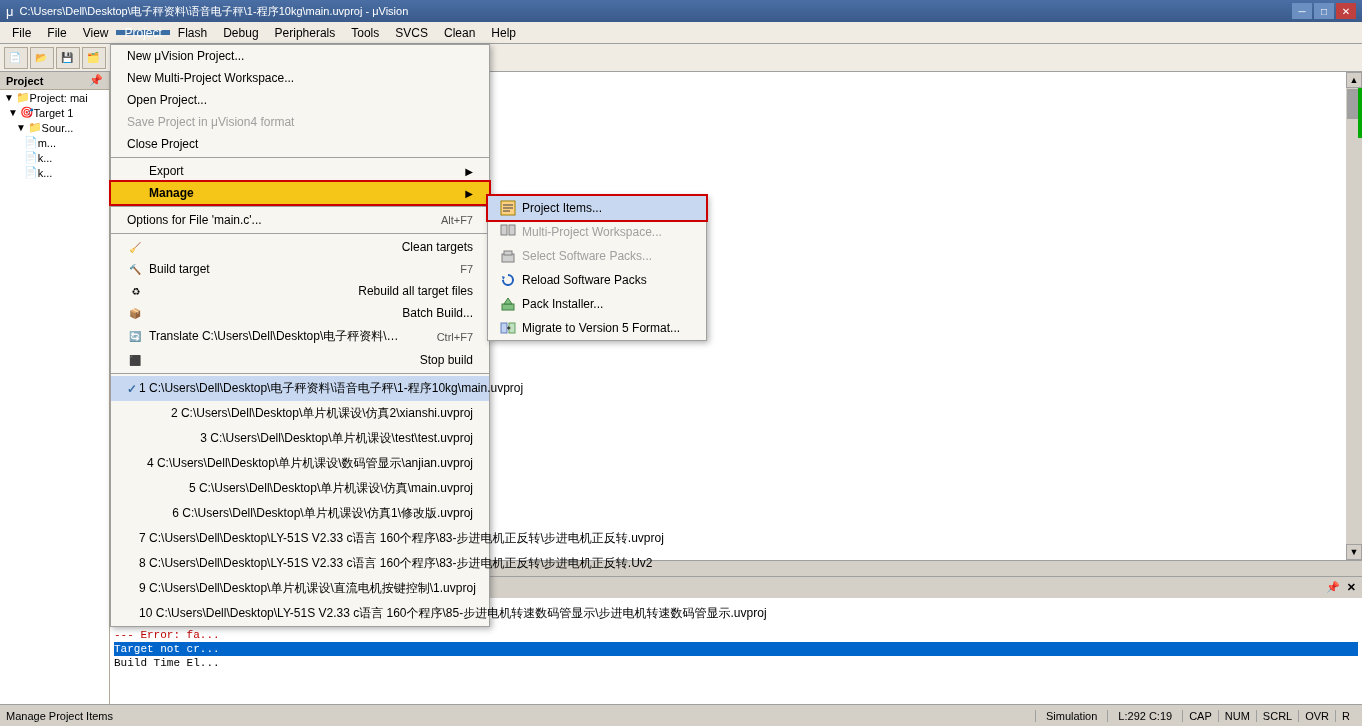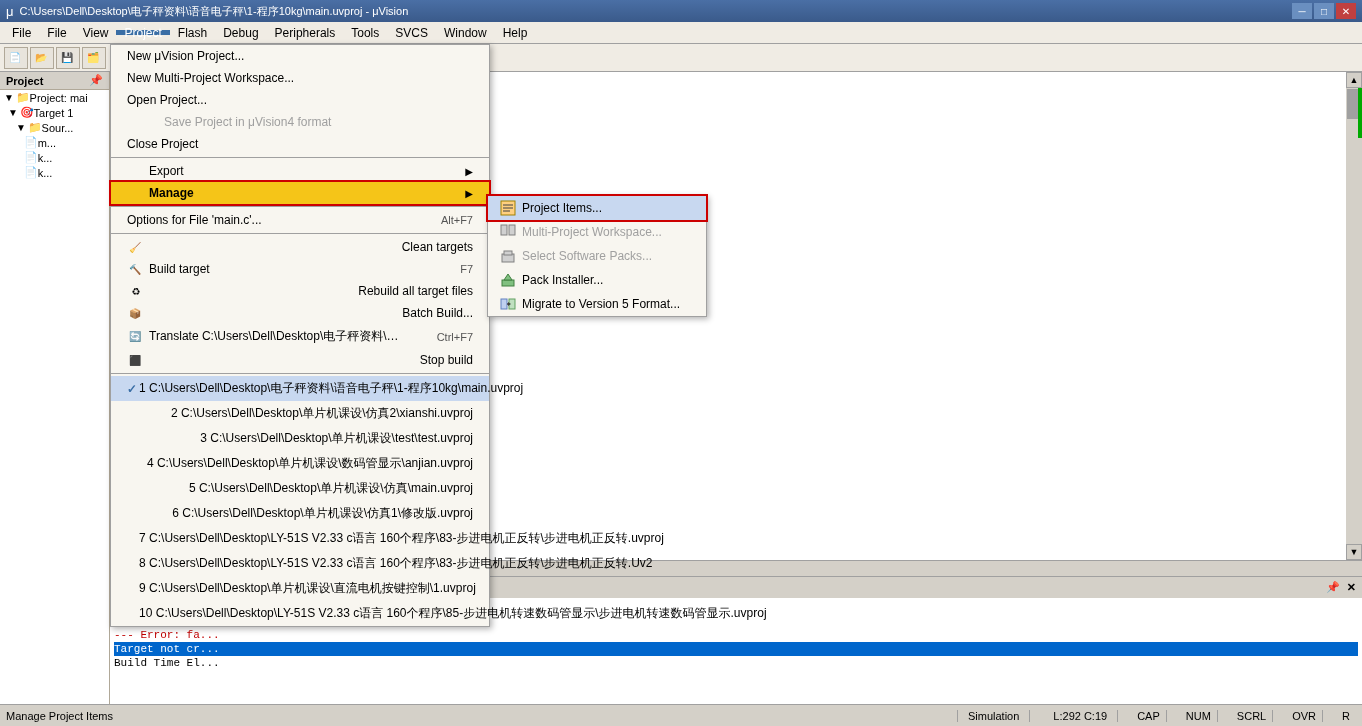--- a/index.html
+++ b/index.html
@@ -106,21 +106,21 @@
       z-index: 100;
     }
     .dropdown-item {
       padding: 4px 16px;
       cursor: pointer;
       font-size: 12px;
       display: flex; align-items: center; justify-content: space-between;
       white-space: nowrap;
       text-align: center;
     }
-    .dropdown-item.disabled { color: #a0a0a0; cursor: default; margin-left: 37px; }
+    .dropdown-item.disabled { color: #a0a0a0; cursor: default; }
     .dropdown-separator { height: 1px; background: #a0a0a0; margin: 2px 0; }
     .dropdown-arrow { font-size: 10px; margin-left: 8px; }
     .dropdown-shortcut { color: #555; font-size: 11px; }
     .dropdown-item-icon { width: 18px; margin-right: 4px; display: inline-flex; align-items: center; justify-content: center; font-size: 10px; }
     .checkmark { width: 14px; color: #3a6ea5; font-weight: bold; margin-right: 2px; }
 
     
     #manage-submenu {
       position: absolute;
       top: 44px;
@@ -234,21 +234,21 @@
   <div id="menu-bar">
     <div class="menu-item">File</div>
     <div class="menu-item">File</div>
     <div class="menu-item">View</div>
     <div class="menu-item project-active">Project</div>
     <div class="menu-item">Flash</div>
     <div class="menu-item">Debug</div>
     <div class="menu-item">Peripherals</div>
     <div class="menu-item">Tools</div>
     <div class="menu-item">SVCS</div>
-    <div class="menu-item">Window</div>
+    <div class="menu-item">Clean</div>
     <div class="menu-item">Help</div>
   </div>
 
   <div id="toolbar">
     <button class="toolbar-btn">📄</button>
     <button class="toolbar-btn">📂</button>
     <button class="toolbar-btn">💾</button>
     <button class="toolbar-btn">🗂️</button>
     <div class="toolbar-separator"></div>
     <button class="toolbar-btn">✂</button>
@@ -343,21 +343,21 @@
           <div class="build-line" style="color:#c00000;">--- Error: fa...</div>
           <div class="build-line" style="background:#0066cc; color:white;">Target not cr...</div>
           <div class="build-line">Build Time El...</div>
         </div>
       </div>
 
     </div>
 
   </div>
 
-  <div id="status-bar" style="height:22px; background:#d4d0c8; border-top:1px solid #a0a0a0; display:flex; align-items:center; padding:0 6px; font-size:11px; gap:13px;">
+  <div id="status-bar" style="height:22px; background:#d4d0c8; border-top:1px solid #a0a0a0; display:flex; align-items:center; padding:0 6px; font-size:11px; gap:0;">
     <span style="flex:1;">Manage Project Items</span>
     <span style="padding:0 10px; border-left:1px solid #a0a0a0; border-right:1px solid #a0a0a0;margin-left:48px;">Simulation</span>
     <span style="padding:0 10px; border-right:1px solid #a0a0a0;">L:292 C:19</span>
     <span style="padding:0 6px; border-right:1px solid #a0a0a0;">CAP</span>
     <span style="padding:0 6px; border-right:1px solid #a0a0a0;">NUM</span>
     <span style="padding:0 6px; border-right:1px solid #a0a0a0;">SCRL</span>
     <span style="padding:0 6px; border-right:1px solid #a0a0a0;">OVR</span>
     <span style="padding:0 6px;">R</span>
   </div>
 
@@ -481,20 +481,29 @@
         <svg width="16" height="16" viewBox="0 0 16 16">
           <rect x="2" y="6" width="12" height="8" fill="#d0d0d0" stroke="#808080" stroke-width="1"></rect>
           <rect x="4" y="3" width="8" height="4" fill="#d0d0d0" stroke="#808080" stroke-width="1"></rect>
         </svg>
       </span>
       Select Software Packs...
     </div>
     <div class="submenu-item">
       <span class="submenu-icon">
         <svg width="16" height="16" viewBox="0 0 16 16">
+          <path d="M8 3 A5 5 0 1 1 3 8" fill="none" stroke="#2060c0" stroke-width="2"></path>
+          <polygon points="2,4 5,5 3,8" fill="#2060c0"></polygon>
+        </svg>
+      </span>
+      Reload Software Packs
+    </div>
+    <div class="submenu-item">
+      <span class="submenu-icon">
+        <svg width="16" height="16" viewBox="0 0 16 16">
           <rect x="2" y="8" width="12" height="6" fill="#80c080" stroke="#408040" stroke-width="1"></rect>
           <polygon points="8,2 12,8 4,8" fill="#80c080" stroke="#408040" stroke-width="1"></polygon>
         </svg>
       </span>
       Pack Installer...
     </div>
     <div class="submenu-item">
       <span class="submenu-icon">
         <svg width="16" height="16" viewBox="0 0 16 16">
           <rect x="1" y="3" width="6" height="10" fill="#c0d0f0" stroke="#6080c0" stroke-width="1"></rect>

